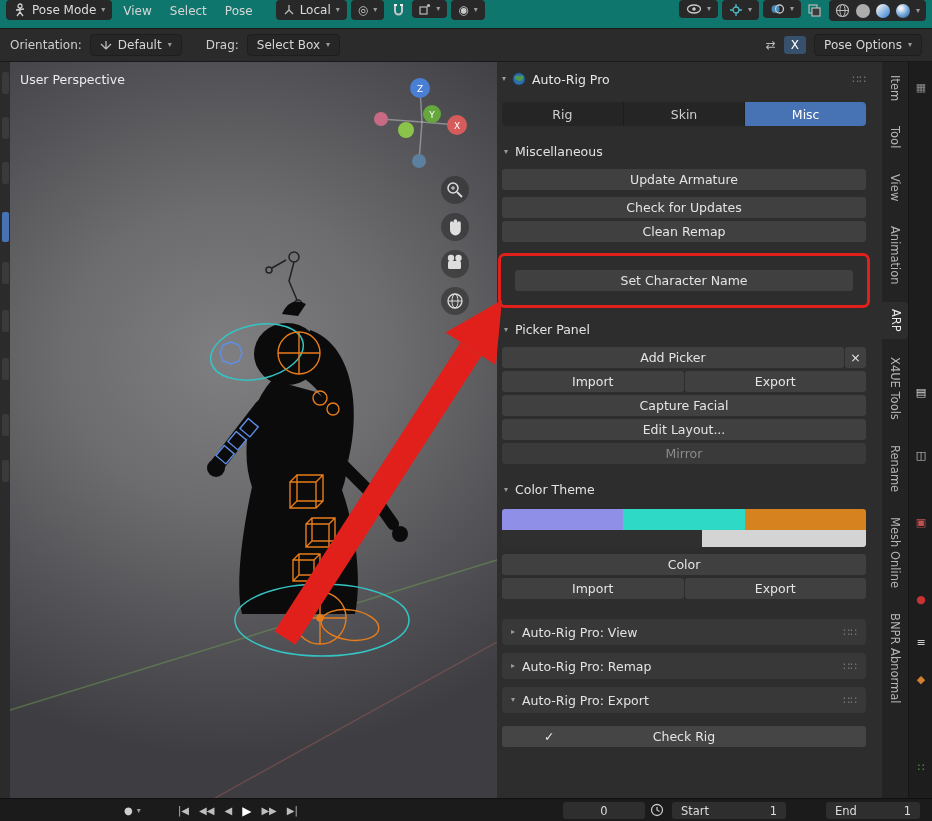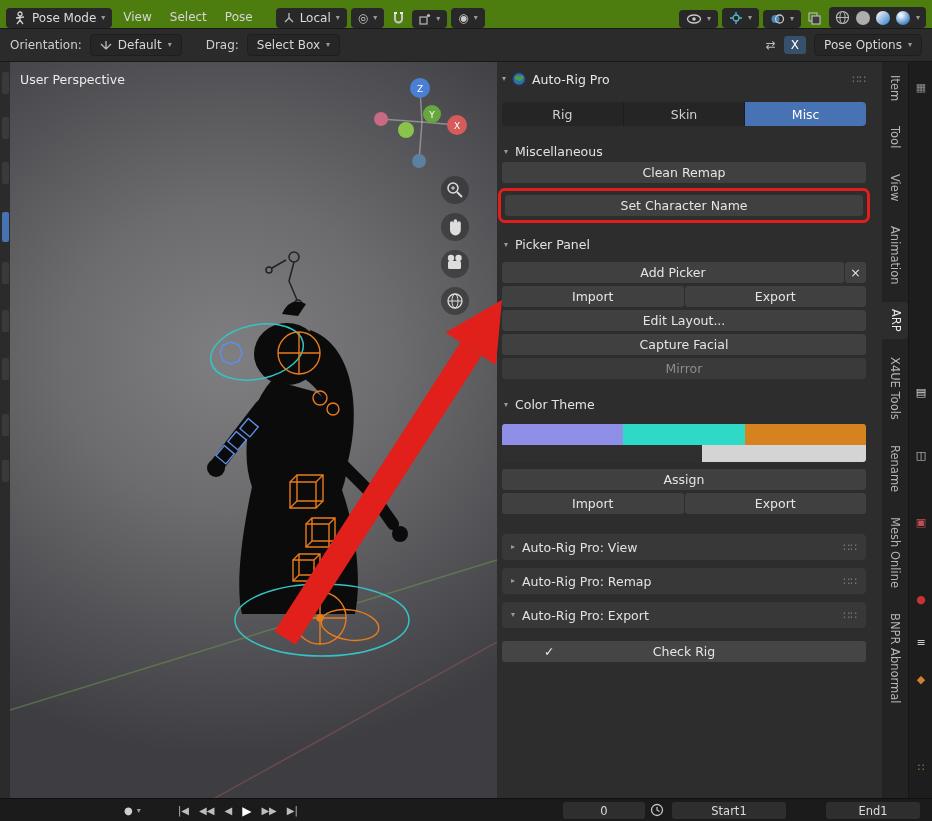--- a/index.html
+++ b/index.html
@@ -1,20 +1,20 @@
 <!DOCTYPE html>
 <html><head>
 <meta charset="utf-8">
 <style>
   html,body{margin:0;padding:0}
   body{width:932px;height:821px;overflow:hidden;background:#161616;font-family:"DejaVu Sans",sans-serif;font-size:12px;color:#d6d6d6}
   .app{position:relative;width:932px;height:821px;user-select:none}
 
   
-  .topbar{position:absolute;left:0;top:0;width:932px;height:28px;background:#4d7c0f;display:flex;align-items:flex-end;gap:4px;padding:0 6px;box-sizing:border-box;z-index:5}
+  .topbar{position:absolute;left:0;top:0;width:932px;height:28px;background:#0f766e;display:flex;align-items:flex-start;gap:4px;padding:0 6px;box-sizing:border-box;z-index:5}
   .dd{display:flex;align-items:center;gap:5px;background:#282828;border-radius:4px;padding:3px 7px;color:#dcdcdc;white-space:nowrap}
   .menu-item{padding:4px 7px;border-radius:3px;color:#d6d6d6}
   .carat{font-size:8px;color:#9a9a9a;line-height:1}
   .tbicon{display:inline-flex;align-items:center;justify-content:center;width:20px;height:20px}
   .sep{width:8px}
   .spacer{flex:1}
   .sphere{width:14px;height:14px;border-radius:50%;display:inline-block}
   .shadegrp{display:flex;align-items:center;gap:6px;background:#282828;border-radius:4px;padding:3px 6px}
 
   
@@ -43,21 +43,21 @@
   .tab{flex:1;display:flex;align-items:center;justify-content:center;color:#d0d0d0;border-right:1px solid #1d1d1d;font-size:12.5px}
   .tab:last-child{border-right:none}
   .tab.active{background:#4772b3;color:#fff}
   .sec{display:flex;align-items:center;gap:7px;color:#e2e2e2;font-size:12.5px;margin:18px 0 0 2px}
   .pbtn{height:21px;line-height:21px;background:#404040;border-radius:3px;text-align:center;color:#e4e4e4;font-size:12.5px;margin-top:3px;overflow:hidden;white-space:nowrap}
   .pbtn.first{margin-top:10px}
   .pbtn.disabled{color:#8b8b8b;background:#3a3a3a}
   .row{display:flex;gap:1px;margin-top:3px}
   .row .pbtn{flex:1;margin-top:0}
   .row .sq{flex:0 0 21px}
-  .red-wrap{border:3px solid #e2201b;border-radius:7px;padding:4px;margin:5px -4px 2px -4px}
+  .red-wrap{border:3px solid #e2201b;border-radius:7px;padding:14px;margin:11px -4px 2px -4px}
   .red-wrap .pbtn{margin-top:0}
   .swatches{display:flex;height:21px;margin-top:12px;border-radius:3px 3px 0 0;overflow:hidden}
   .swatches2{display:flex;height:17px;border-radius:0 0 3px 3px;overflow:hidden}
   .sw{flex:1}
   .subpanel{display:flex;align-items:center;gap:7px;height:26px;background:#383838;border-radius:4px;margin-top:8px;padding:0 9px;color:#e2e2e2;font-size:12.5px}
   .subpanel.mt{margin-top:20px}
   .checkrig{position:relative;margin-top:13px;background:#454545}
   .checkrig .check{position:absolute;left:42px;top:0;color:#ececec}
 
   
@@ -67,21 +67,21 @@
 
   
   .farstrip{position:absolute;left:908px;top:0;width:24px;height:736px;background:#1d1d1d;border-left:1px solid #161616}
   .fic{position:absolute;left:0;width:24px;text-align:center;font-size:11px;line-height:1}
 
   
   .timeline{position:absolute;left:0;top:798px;width:932px;height:23px;background:#1b1b1b;border-top:1px solid #101010}
   .trec{position:absolute;left:124px;top:0;height:23px;display:flex;align-items:center;gap:4px;color:#cfcfcf;font-size:10px}
   .transport{position:absolute;left:178px;top:0;height:23px;display:flex;align-items:center;gap:10px;color:#bdbdbd;font-size:10px}
   .transport .play{color:#fff;font-size:12px}
-  .tfield{position:absolute;top:3px;height:17px;background:#2e2e2e;border-radius:3px;display:flex;align-items:center;justify-content:center;padding:0 9px;box-sizing:border-box;color:#dcdcdc;font-size:11.5px}
+  .tfield{position:absolute;top:3px;height:17px;background:#2e2e2e;border-radius:3px;display:flex;align-items:center;justify-content:space-between;padding:0 9px;box-sizing:border-box;color:#dcdcdc;font-size:11.5px}
   .tclock{position:absolute;left:650px;top:4px}
 </style>
 </head>
 <body>
 
 <div class="app">
 
   <header class="topbar">
     <div class="dd">
       <svg width="14" height="14" viewBox="0 0 14 14">
@@ -320,55 +320,57 @@
       <div class="tabs">
         <div class="tab">Rig</div>
         <div class="tab">Skin</div>
         <div class="tab active">Misc</div>
       </div>
 
       <div class="sec">
         <span class="carat">▾</span>
         <span>Miscellaneous</span>
       </div>
+      <div class="pbtn first">Update Armature</div>
+      <div class="pbtn" style="margin-top:7px">Check for Updates</div>
       <div class="pbtn">Clean Remap</div>
       <div class="red-wrap">
         <div class="pbtn">Set Character Name</div>
       </div>
 
       <div class="sec" style="margin-top:14px">
         <span class="carat">▾</span>
         <span>Picker Panel</span>
       </div>
       <div class="row" style="margin-top:10px">
         <div class="pbtn">Add Picker</div>
         <div class="pbtn sq">×</div>
       </div>
       <div class="row">
         <div class="pbtn">Import</div>
         <div class="pbtn">Export</div>
       </div>
+      <div class="pbtn">Capture Facial</div>
       <div class="pbtn">Edit Layout...</div>
-      <div class="pbtn">Capture Facial</div>
       <div class="pbtn disabled">Mirror</div>
 
       <div class="sec">
         <span class="carat">▾</span>
         <span>Color Theme</span>
       </div>
       <div class="swatches">
         <div class="sw" style="background: rgb(143, 143, 232);"></div>
         <div class="sw" style="background: rgb(46, 217, 197);"></div>
         <div class="sw" style="background: rgb(214, 130, 31);"></div>
       </div>
       <div class="swatches2">
         <div style="flex: 0 0 55%; background: rgb(47, 47, 47);"></div>
         <div style="flex: 1 1 0%; background: rgb(212, 212, 212);"></div>
       </div>
-      <div class="pbtn" style="margin-top:7px">Assign</div>
+      <div class="pbtn" style="margin-top:7px">Color</div>
       <div class="row">
         <div class="pbtn">Import</div>
         <div class="pbtn">Export</div>
       </div>
 
       <div class="subpanel mt">
         <span class="carat">▸</span>
         <span>Auto-Rig Pro: View</span>
         <span class="grip">∷∷</span>
       </div>

